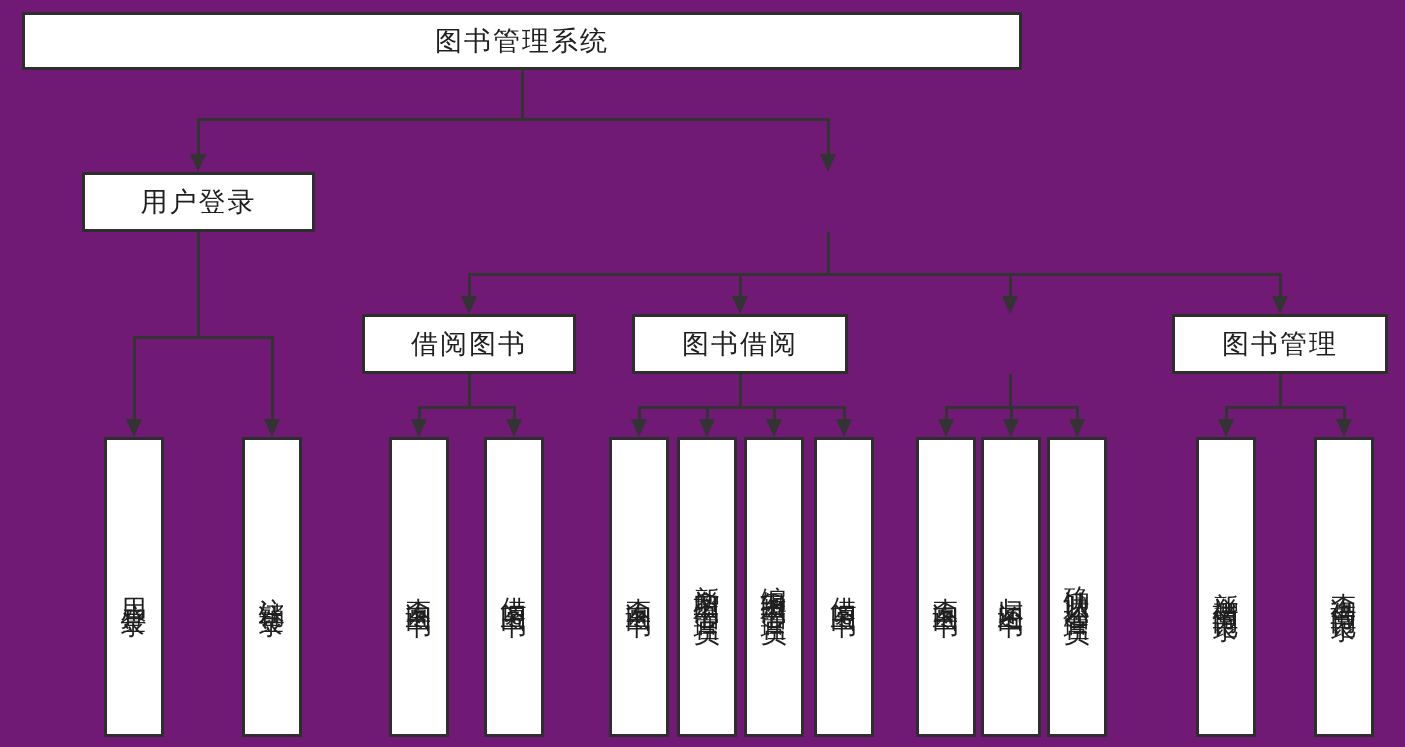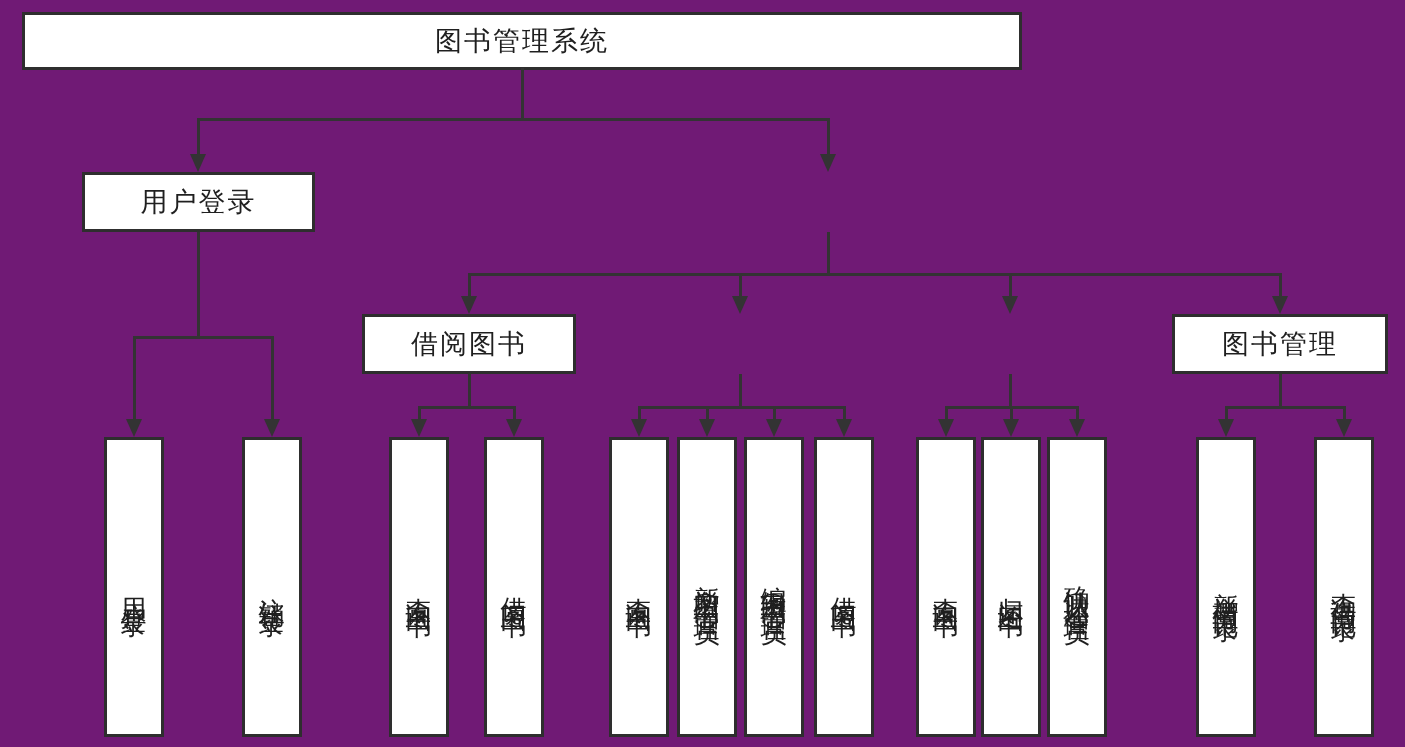--- a/index.html
+++ b/index.html
@@ -57,20 +57,23 @@
   <div class="node hbox" style="left:22px;top:12px;width:1000px;height:58px">
     <span>图书管理系统</span>
   </div>
 
   <div class="node hbox" style="left:82px;top:172px;width:233px;height:60px">
     <span>用户登录</span>
   </div>
 
   <div class="node hbox" style="left:362px;top:314px;width:214px;height:60px">
     <span>借阅图书</span>
+  </div>
+  <div class="node hbox" style="left:632px;top:314px;width:216px;height:60px">
+    <span>图书借阅</span>
   </div>
   <div class="node hbox" style="left:1172px;top:314px;width:216px;height:60px">
     <span>图书管理</span>
   </div>
 
   <div class="node vbox" style="left:104px;top:437px">
     <span class="vtext">用户登录</span>
   </div>
   <div class="node vbox" style="left:242px;top:437px">
     <span class="vtext">注销登录</span>

